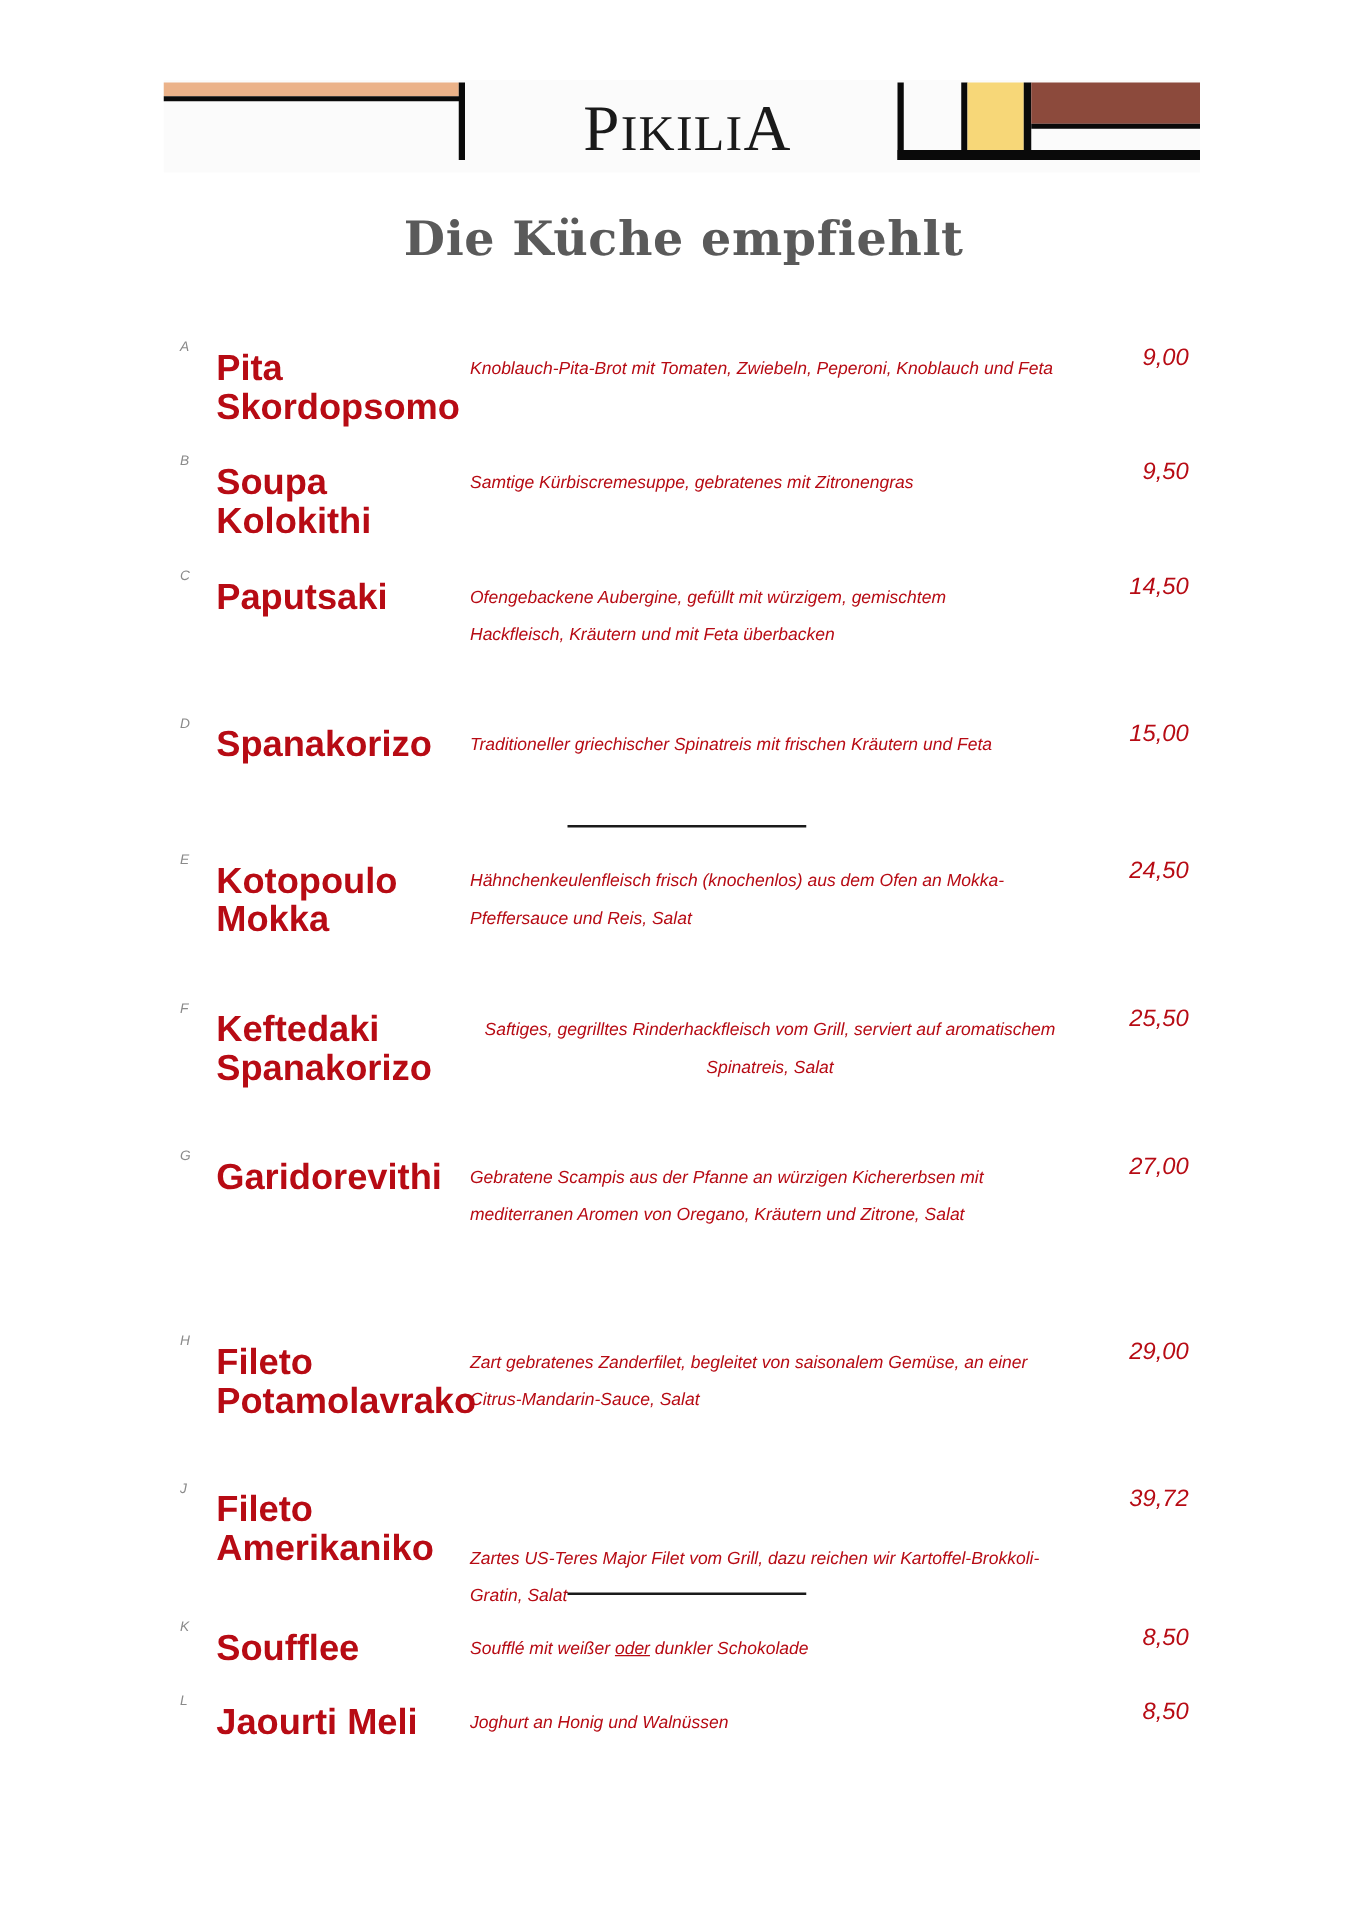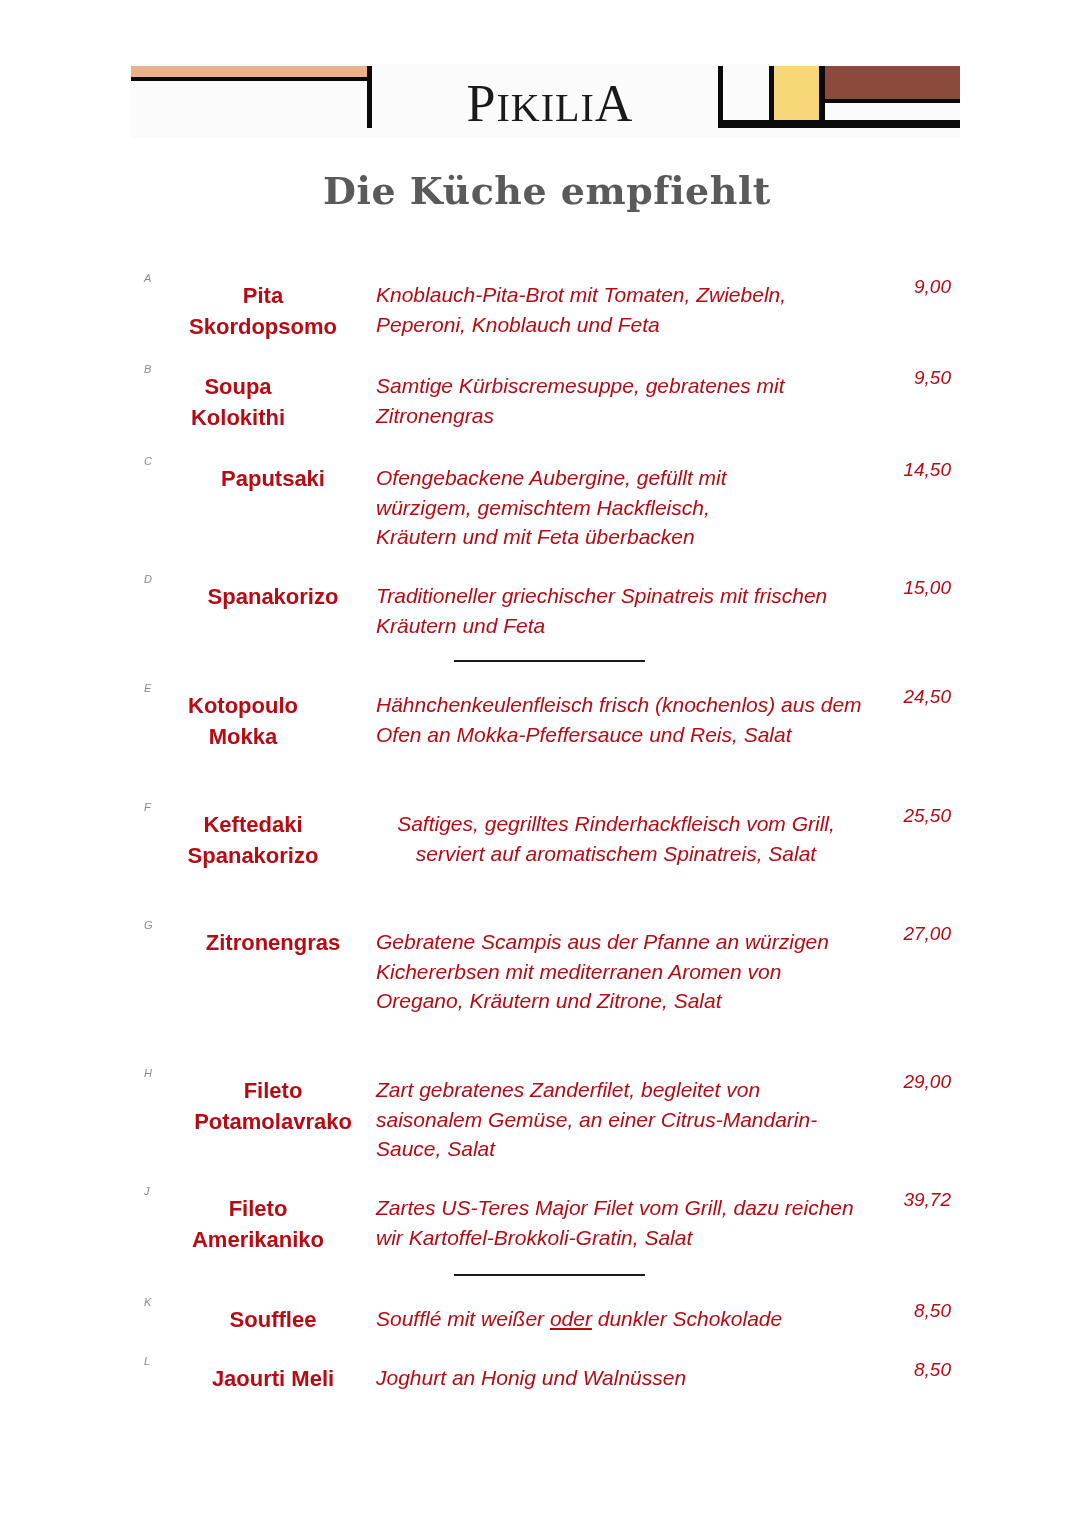--- a/index.html
+++ b/index.html
@@ -37,25 +37,25 @@
     font-weight: bold; font-size: 38px; color: #5a5a5a; letter-spacing: 0.5px;
   }
 
   .menu-item { position: absolute; left: 0; width: 1088px; }
   .item-letter {
     position: absolute; left: 144px; top: -8px;
     font-size: 11px; font-style: italic; color: #8a8a8a;
   }
   .item-name {
     position: absolute; left: 173px; top: 0; width: 200px;
-    font-weight: bold; font-size: 22px; line-height: 31px; color: #b70b14; text-align: center;
+    font-weight: bold; font-size: 29px; line-height: 31px; color: #b70b14;
   }
   .item-desc {
     position: absolute; left: 376px; top: 0; width: 500px;
-    font-style: italic; font-size: 21px; line-height: 29.5px; color: #b70b14;
+    font-style: italic; font-size: 14px; line-height: 29.5px; color: #b70b14;
   }
   .item-desc u { text-decoration: underline; }
   .item-price {
     position: absolute; right: 137px; top: -4px;
     font-style: italic; font-size: 19px; color: #b70b14;
   }
   .separator {
     position: absolute; left: 454px; width: 191px; height: 2px; background: #1a1a1a;
   }
 </style>
@@ -120,36 +120,36 @@
 
 <div class="menu-item" style="top:809px;">
   <span class="item-letter">F</span>
   <div class="item-name" style="width:160px;">Keftedaki Spanakorizo</div>
   <div class="item-desc" style="width:480px;text-align:center;">Saftiges, gegrilltes Rinderhackfleisch vom Grill, serviert auf aromatischem Spinatreis, Salat</div>
   <span class="item-price">25,50</span>
 </div>
 
 <div class="menu-item" style="top:927px;">
   <span class="item-letter">G</span>
-  <div class="item-name">Zitronengras</div>
+  <div class="item-name">Garidorevithi</div>
   <div class="item-desc" style="width:495px;">Gebratene Scampis aus der Pfanne an würzigen Kichererbsen mit mediterranen Aromen von Oregano, Kräutern und Zitrone, Salat</div>
   <span class="item-price">27,00</span>
 </div>
 
 <div class="menu-item" style="top:1075px;">
   <span class="item-letter">H</span>
   <div class="item-name" style="width:200px;">Fileto Potamolavrako</div>
   <div class="item-desc" style="width:460px;">Zart gebratenes Zanderfilet, begleitet von saisonalem Gemüse, an einer Citrus-Mandarin-Sauce, Salat</div>
   <span class="item-price">29,00</span>
 </div>
 
 <div class="menu-item" style="top:1193px;">
   <span class="item-letter">J</span>
   <div class="item-name" style="width:170px;">Fileto Amerikaniko</div>
-  <div class="item-desc" style="width:480px;">Zartes US-Teres Major Filet vom Grill, dazu reichen wir Kartoffel-Brokkoli-Gratin, Salat</div>
+  <div class="item-desc" style="width:480px;margin-top:39px;">Zartes US-Teres Major Filet vom Grill, dazu reichen wir Kartoffel-Brokkoli-Gratin, Salat</div>
   <span class="item-price">39,72</span>
 </div>
 
 <div class="separator" style="top:1274px;"></div>
 
 <div class="menu-item" style="top:1304px;">
   <span class="item-letter">K</span>
   <div class="item-name">Soufflee</div>
   <div class="item-desc" style="width:520px;"><span>Soufflé mit weißer </span><u>oder</u><span> dunkler Schokolade</span></div>
   <span class="item-price">8,50</span>

